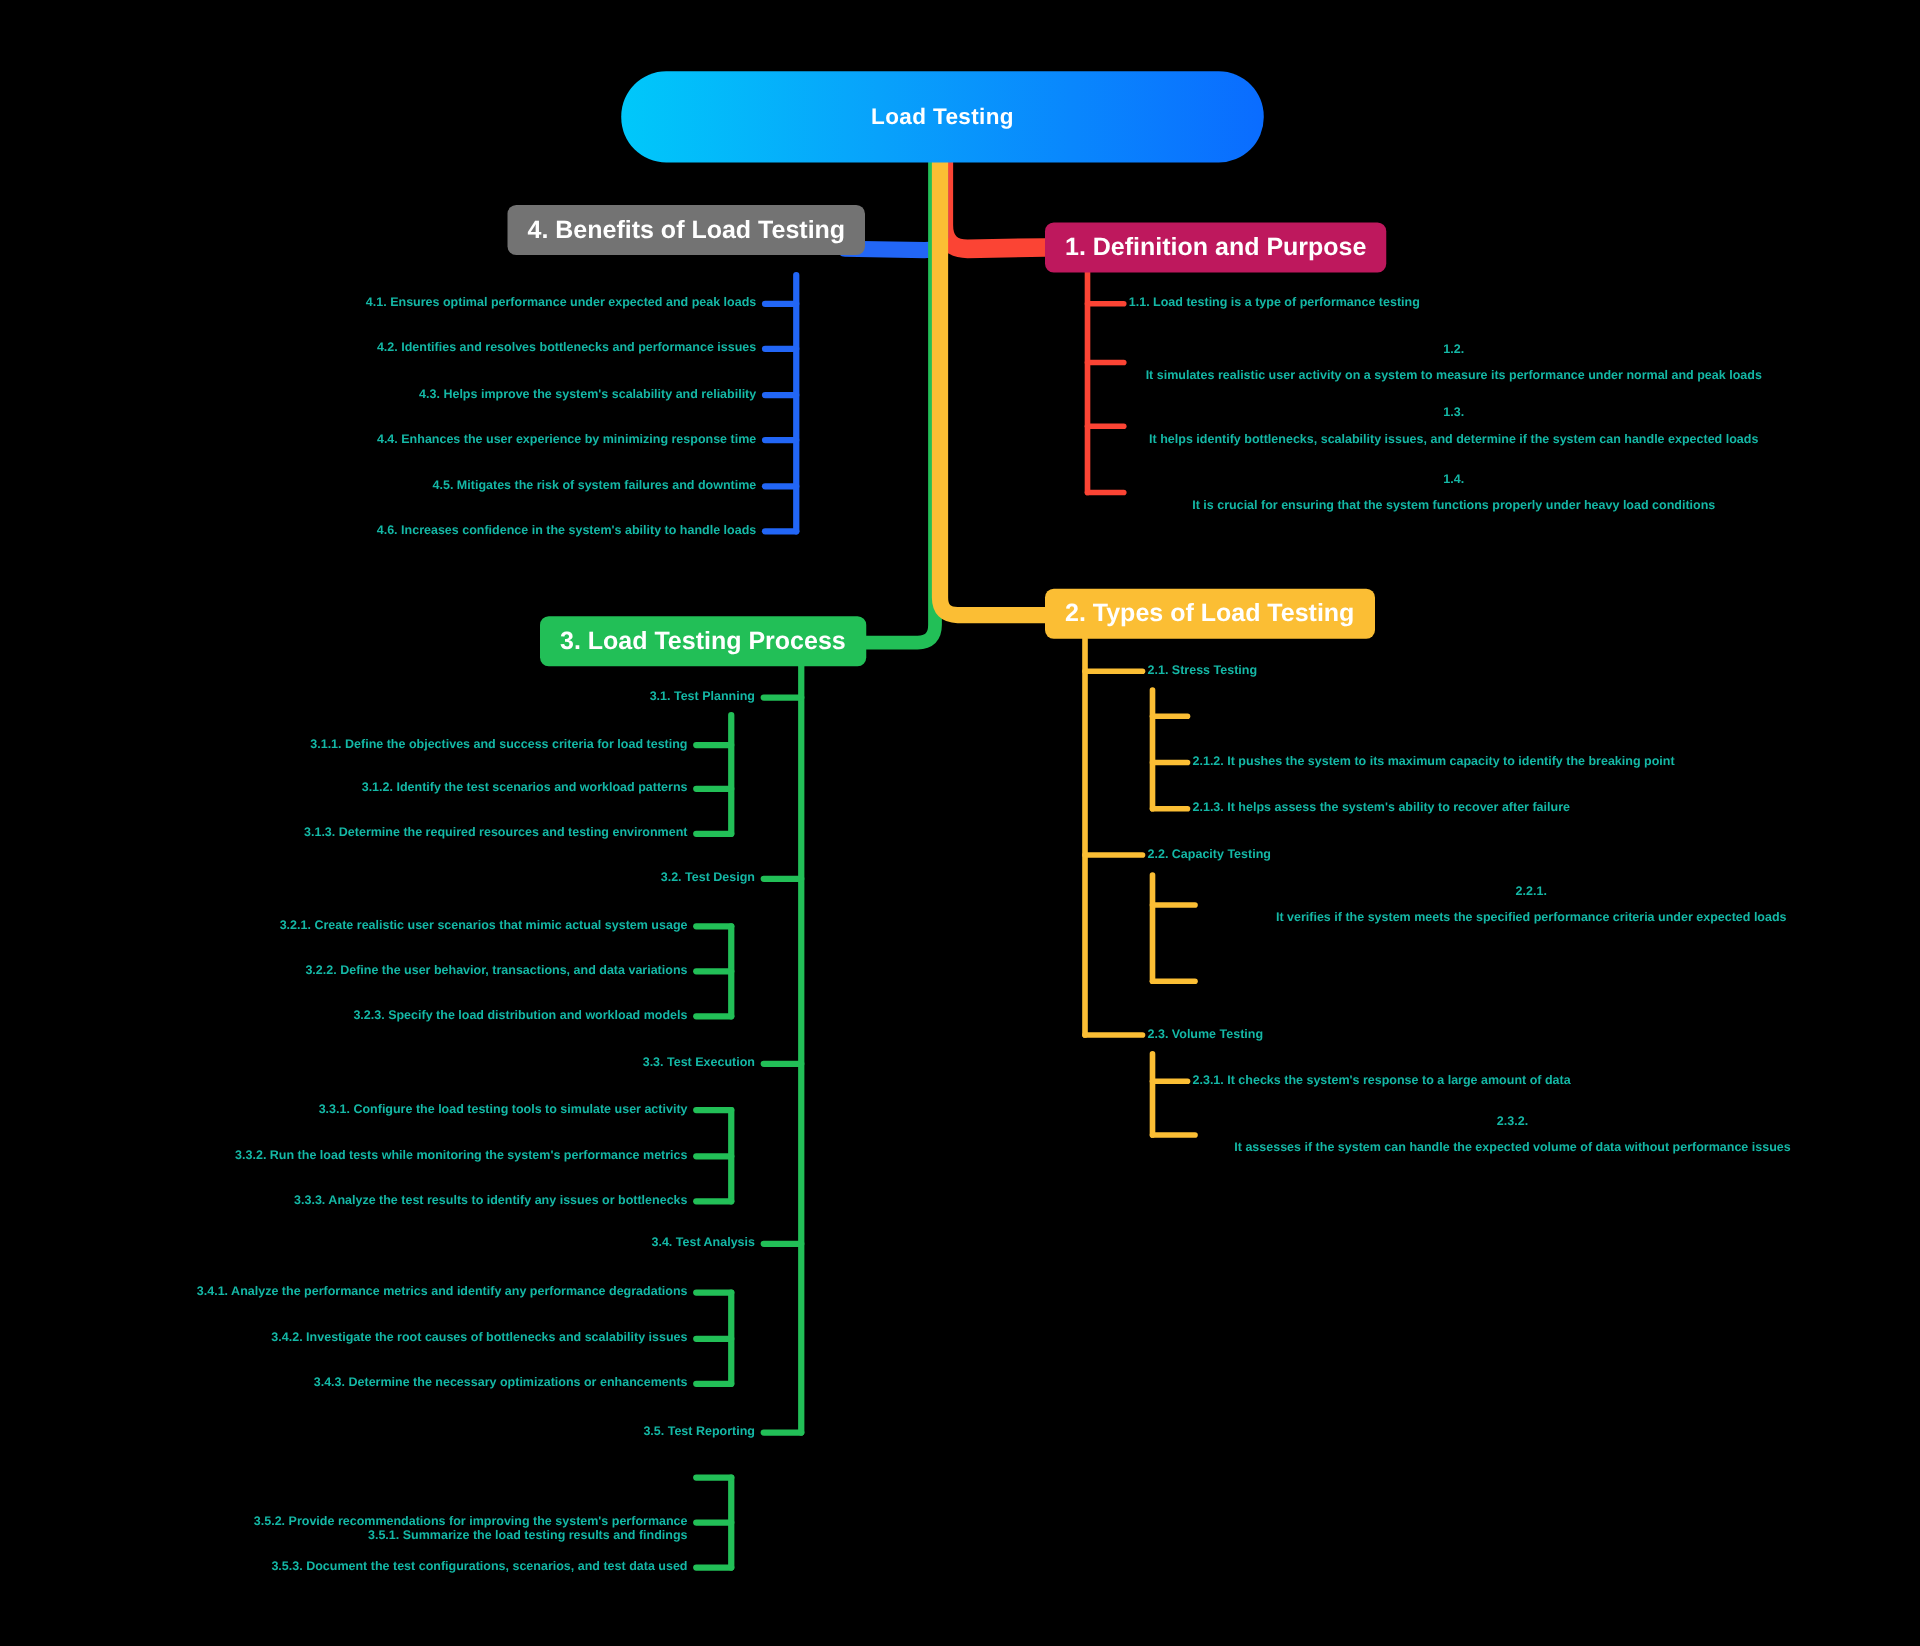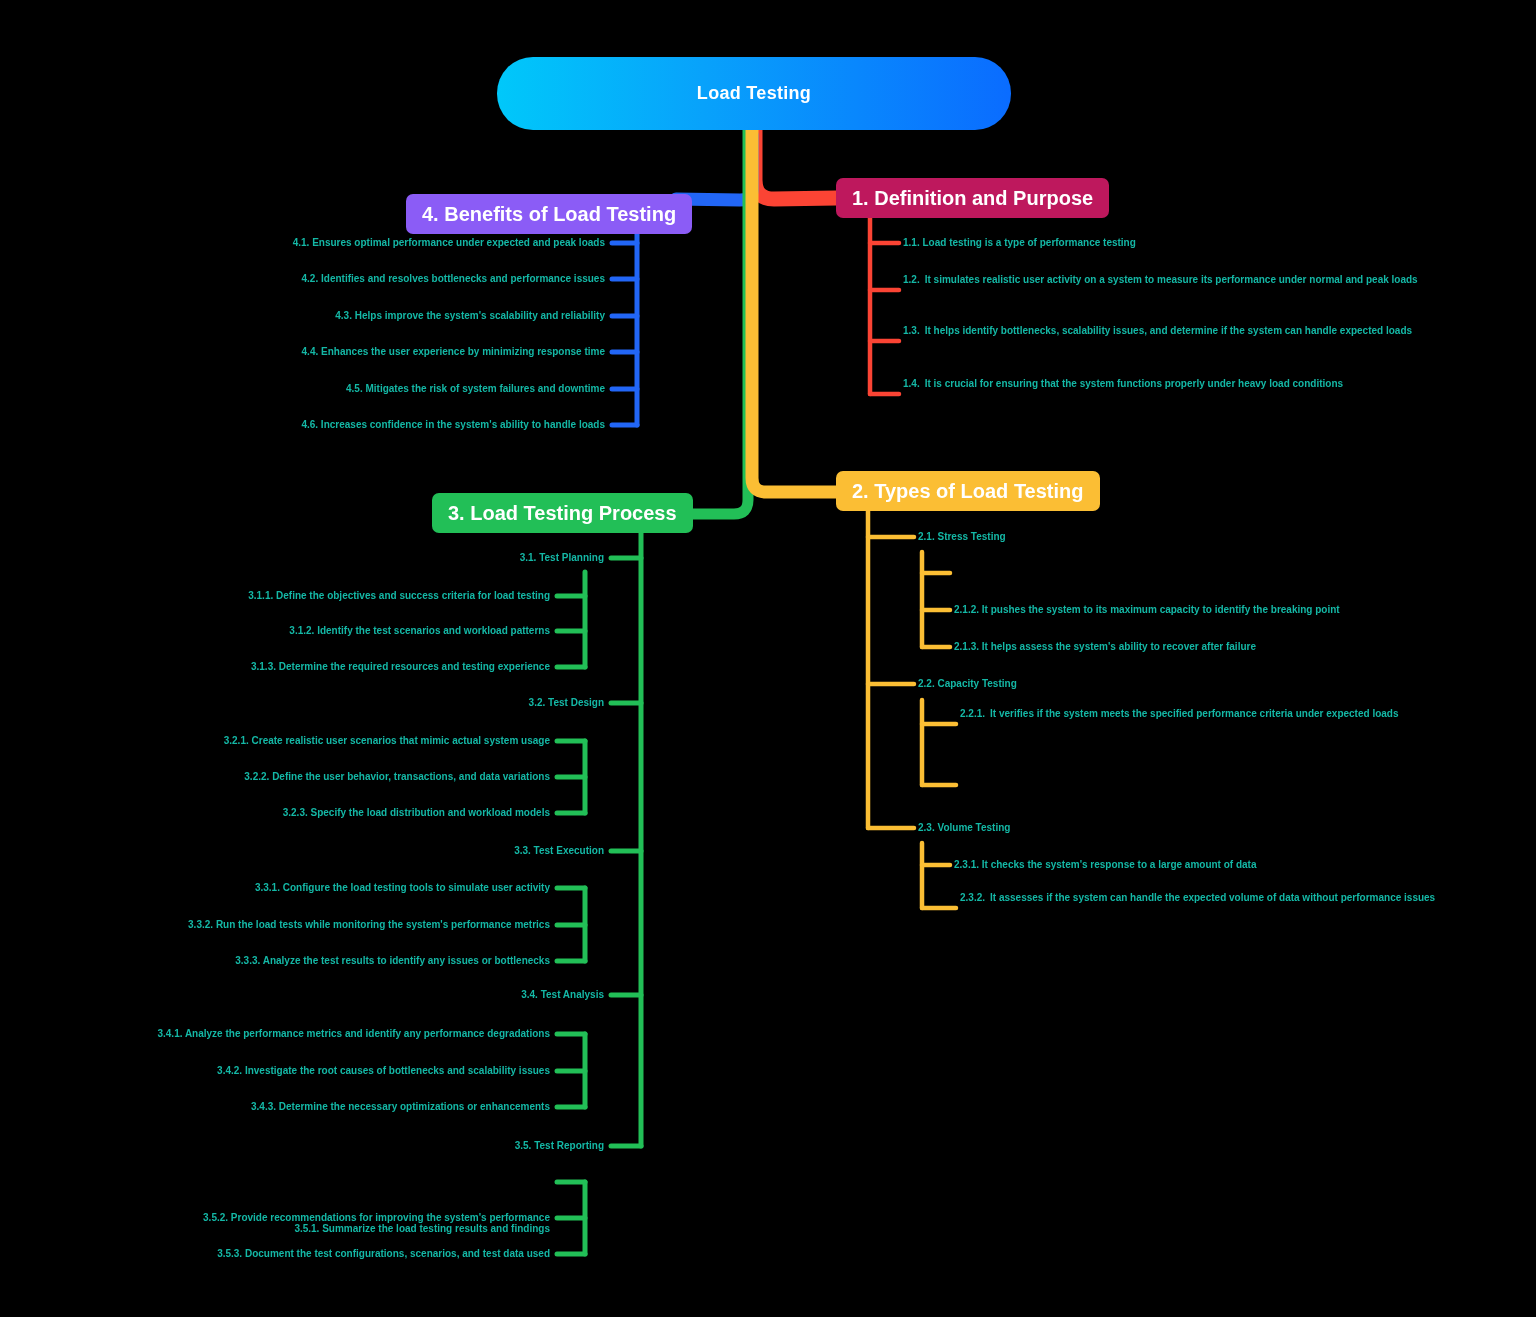--- a/index.html
+++ b/index.html
@@ -44,40 +44,41 @@
   }
   .branch-node {
     height: 40px;
     border-radius: 7px;
     font-size: 20px;
     padding: 0 16px;
   }
   .n-definition { left: 836px; top: 178px; background: #be185d; }
   .n-types      { left: 836px; top: 471px; background: #fbbe34; }
   .n-process    { left: 432px; top: 493px; background: #22bf57; justify-content: flex-end; }
-  .n-benefits   { left: 406px; top: 194px; background: #8b5cf6; justify-content: flex-end; align-items: center; }
+  .n-benefits   { left: 406px; top: 164px; background: #737373; justify-content: flex-end; align-items: center; }
 
   
   .leaf {
     position: absolute;
     color: #14b8a6;
     font-size: 10px;
     font-weight: bold;
     line-height: 16px;
     z-index: 4;
   }
   .leaf.right { text-align: left; }
   .leaf.left  { text-align: right; }
   .leaf .num { display: inline; }
 
   
   .leaf.split {
     display: flex;
     align-items: center;
     gap: 5px;
+    flex-direction: column;
   }
   .leaf.split .num { flex: 0 0 auto; }
   .leaf.split .txt { flex: 1 1 auto; white-space: normal; }
 </style>
 </head>
 <body>
 
 <div id="stage">
 
   <svg id="wires" viewBox="0 0 1536 1317" xmlns="http://www.w3.org/2000/svg">
@@ -234,21 +235,21 @@
   <div class="leaf left" style="left:120px; top:588px; width:430px;">
     <span class="num">3.1.1. </span>
     <span class="txt">Define the objectives and success criteria for load testing</span>
   </div>
   <div class="leaf left" style="left:120px; top:623px; width:430px;">
     <span class="num">3.1.2. </span>
     <span class="txt">Identify the test scenarios and workload patterns</span>
   </div>
   <div class="leaf left" style="left:120px; top:659px; width:430px;">
     <span class="num">3.1.3. </span>
-    <span class="txt">Determine the required resources and testing experience</span>
+    <span class="txt">Determine the required resources and testing environment</span>
   </div>
 
   <div class="leaf left" style="left:200px; top:695px; width:404px;">
     <span class="num">3.2. </span>
     <span class="txt">Test Design</span>
   </div>
   <div class="leaf left" style="left:110px; top:733px; width:440px;">
     <span class="num">3.2.1. </span>
     <span class="txt">Create realistic user scenarios that mimic actual system usage</span>
   </div>

